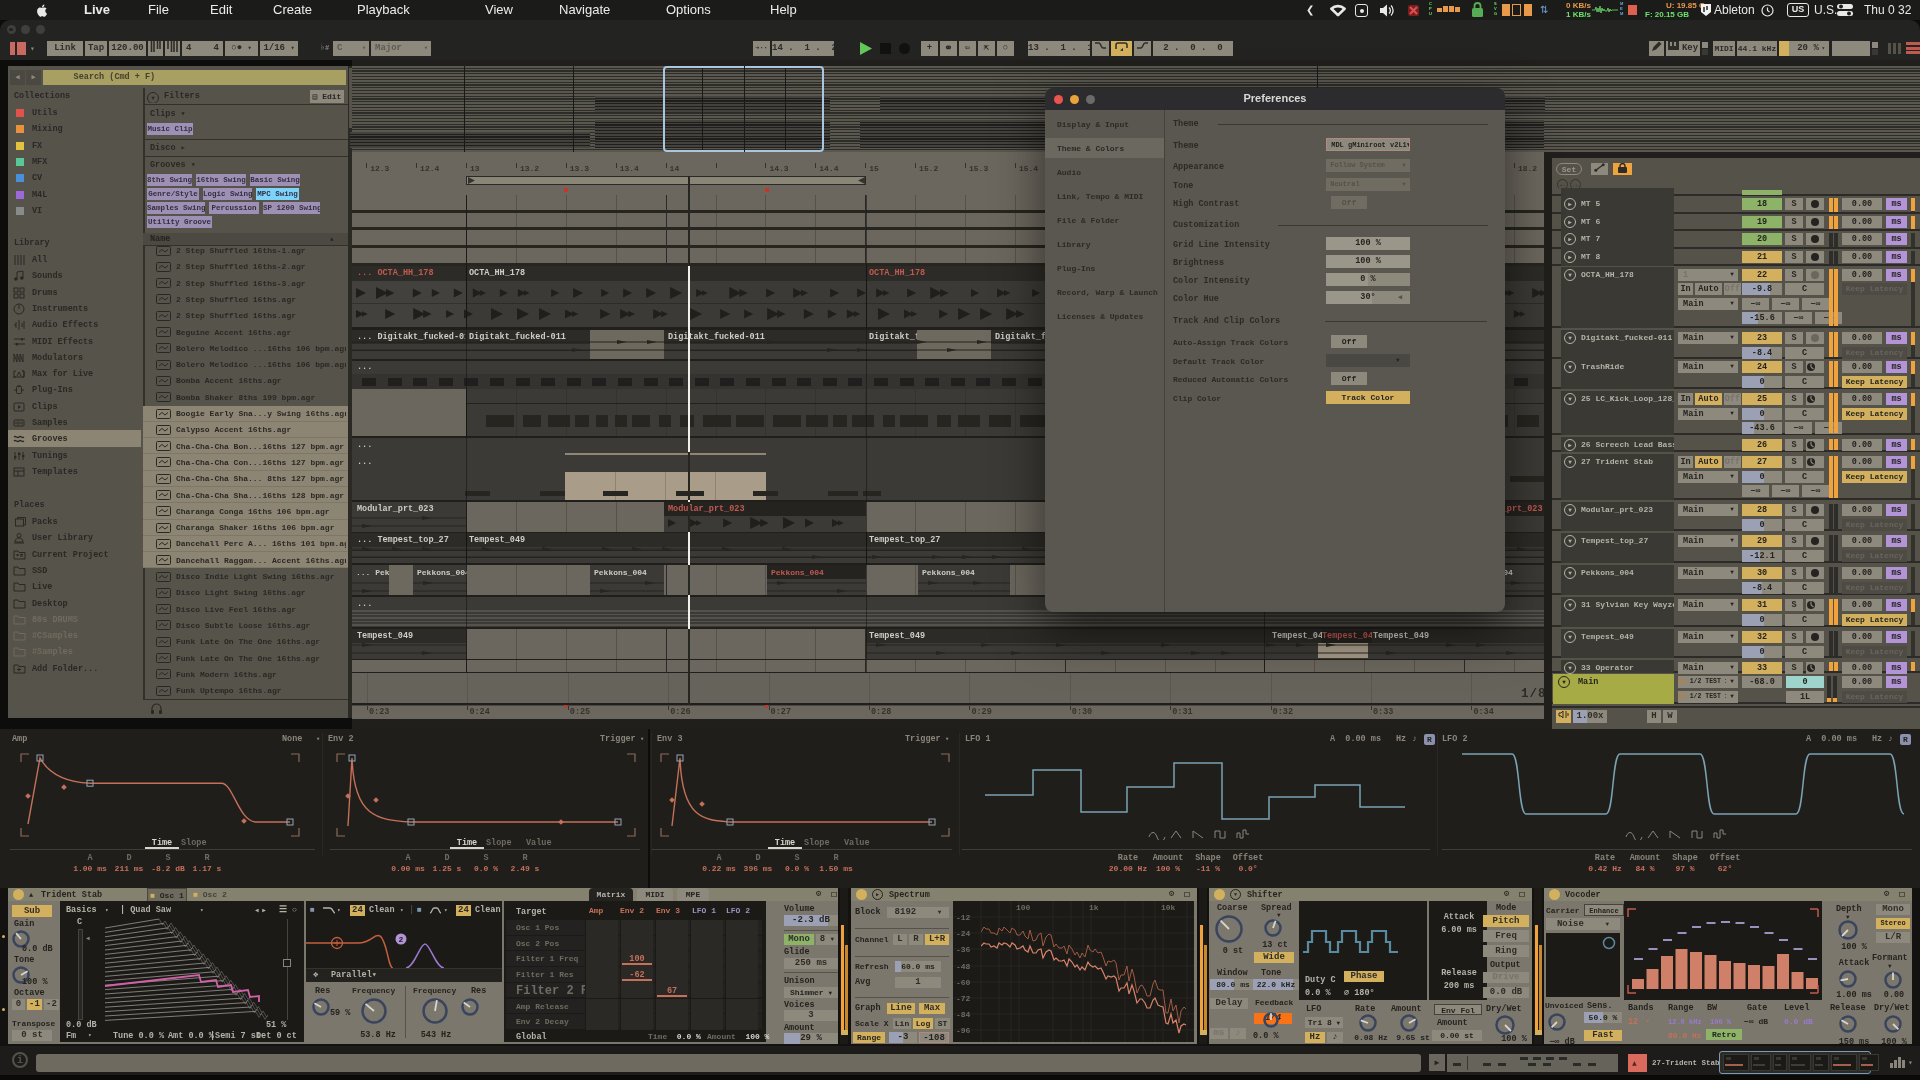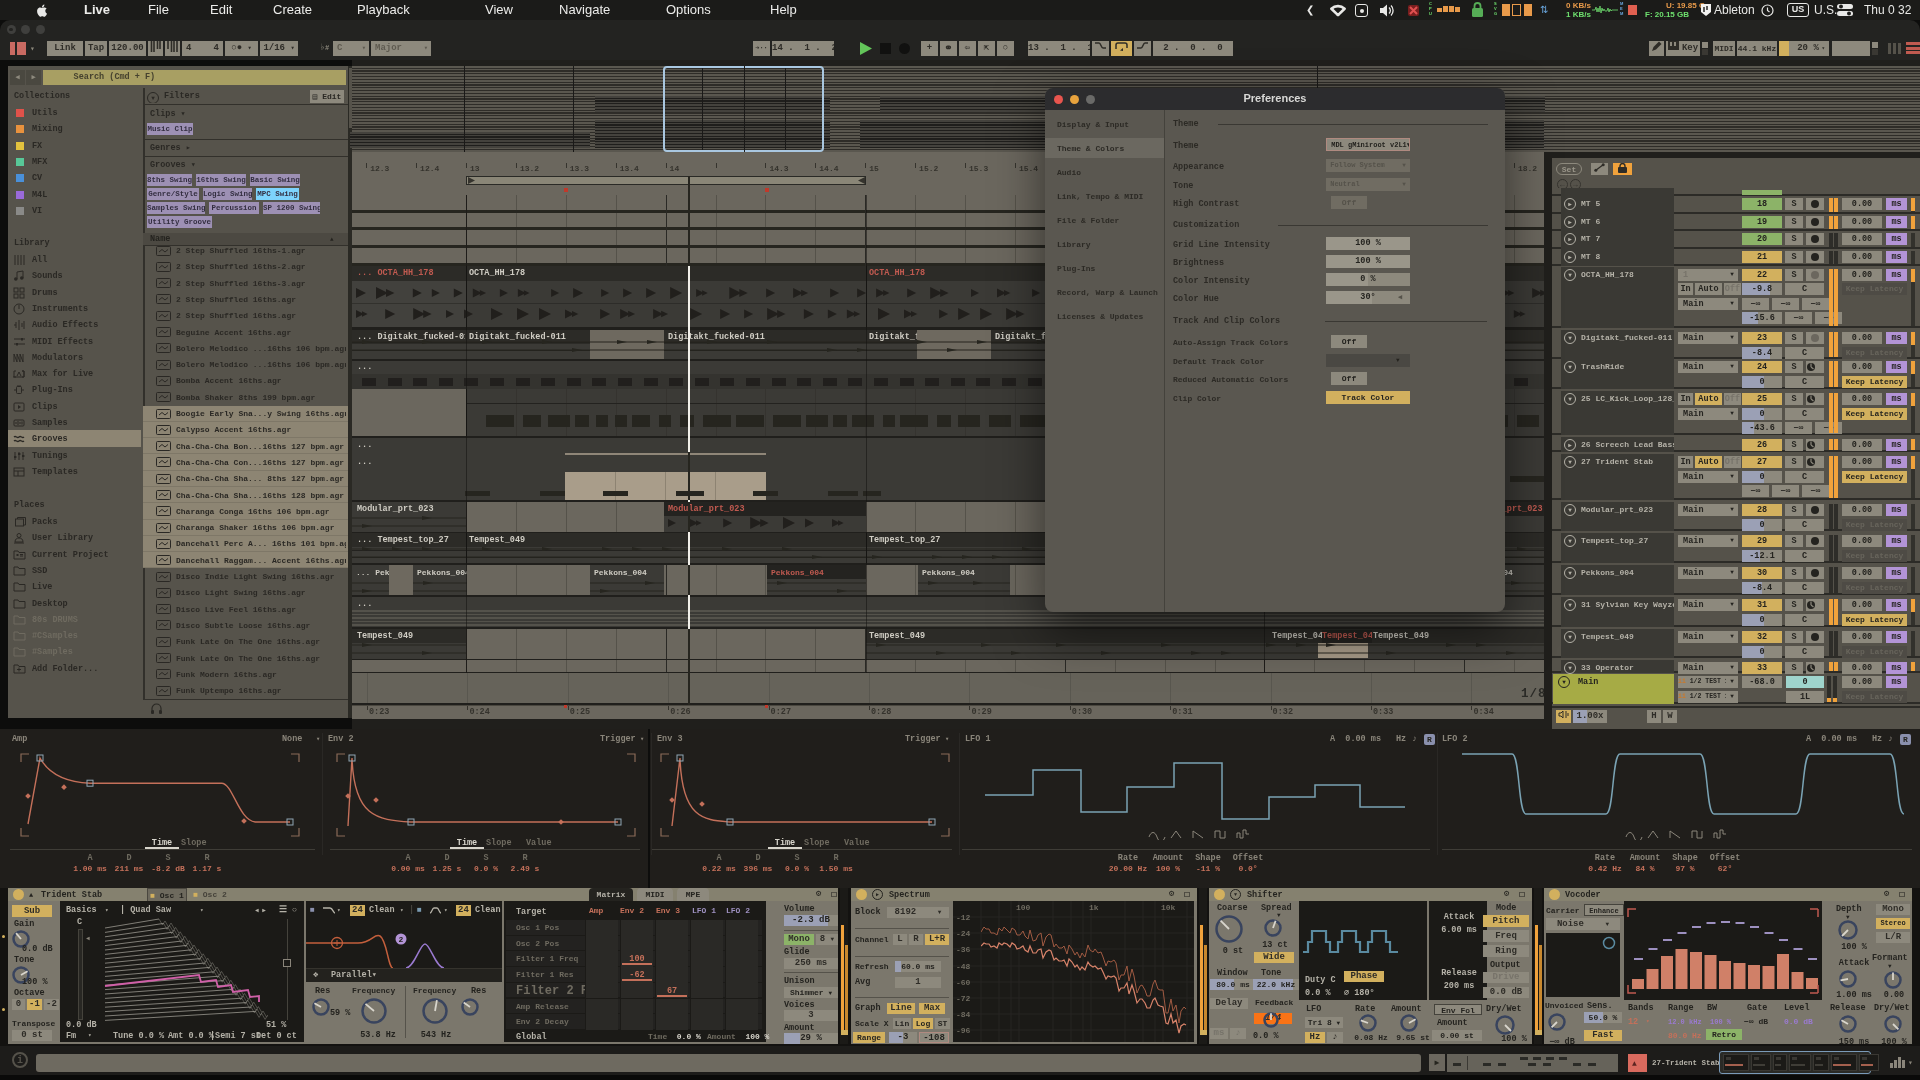--- a/index.html
+++ b/index.html
@@ -304,21 +304,21 @@
       <path d="M6 4.5v4M4 6.5h4" stroke="#2a2824"></path>
     </svg>
 <div class="t" style="left:32px;top:661.6999999999996px;width:110px;height:14px;line-height:14px;color:#2a2824;">Add Folder...</div>
 <div style="left:143px;top:88px;width:205px;height:630px;background:#56534b;border-left:2px solid #32302b;"></div>
 <div class="t" style="left:147px;top:89px;width:190px;height:14px;line-height:14px;"><span style="display:inline-block;width:12px;height:12px;border-radius:50%;border:1px solid #2a2824;text-align:center;line-height:11px;font-size:6px;vertical-align:-2px;">▼</span> Filters</div>
 <div class="t" style="left:310px;top:90px;width:34px;height:13px;line-height:13px;background:#8d897d;color:#2a2824;text-align:center;font-size:8px;">▤ Edit</div>
 <div style="left:143px;top:104px;width:205px;height:1px;background:#32302b;"></div>
 <div class="t" style="left:150px;top:108px;width:100px;height:13px;line-height:13px;">Clips ▾</div>
 <div class="t" style="left:147px;top:123px;width:46px;height:12px;line-height:12px;background:#9d90b4;color:#332e40;text-align:center;font-size:7.5px;">Music Clip</div>
 <div style="left:143px;top:139px;width:205px;height:1px;background:#32302b;"></div>
-<div class="t" style="left:150px;top:142px;width:100px;height:13px;line-height:13px;">Genres ▸</div>
+<div class="t" style="left:150px;top:142px;width:100px;height:13px;line-height:13px;">Disco ▸</div>
 <div style="left:143px;top:156px;width:205px;height:1px;background:#32302b;"></div>
 <div class="t" style="left:150px;top:159px;width:100px;height:13px;line-height:13px;">Grooves ▾</div>
 <div class="t" style="left:147px;top:174px;width:45px;height:12px;line-height:12px;background:#9d90b4;color:#332e40;text-align:center;font-size:7.5px;">8ths Swing</div>
 <div class="t" style="left:196px;top:174px;width:50px;height:12px;line-height:12px;background:#9d90b4;color:#332e40;text-align:center;font-size:7.5px;">16ths Swing</div>
 <div class="t" style="left:250px;top:174px;width:50px;height:12px;line-height:12px;background:#9d90b4;color:#332e40;text-align:center;font-size:7.5px;">Basic Swing</div>
 <div class="t" style="left:147px;top:188px;width:52px;height:12px;line-height:12px;background:#9d90b4;color:#332e40;text-align:center;font-size:7.5px;">Genre/Style</div>
 <div class="t" style="left:203px;top:188px;width:49px;height:12px;line-height:12px;background:#9d90b4;color:#332e40;text-align:center;font-size:7.5px;">Logic Swing</div>
 <div class="t" style="left:256px;top:188px;width:43px;height:12px;line-height:12px;background:#7dd3fc;color:#332e40;text-align:center;font-size:7.5px;">MPC Swing</div>
 <div class="t" style="left:147px;top:202px;width:58px;height:12px;line-height:12px;background:#9d90b4;color:#332e40;text-align:center;font-size:7.5px;">Samples Swing</div>
 <div class="t" style="left:209px;top:202px;width:50px;height:12px;line-height:12px;background:#9d90b4;color:#332e40;text-align:center;font-size:7.5px;">Percussion</div>

